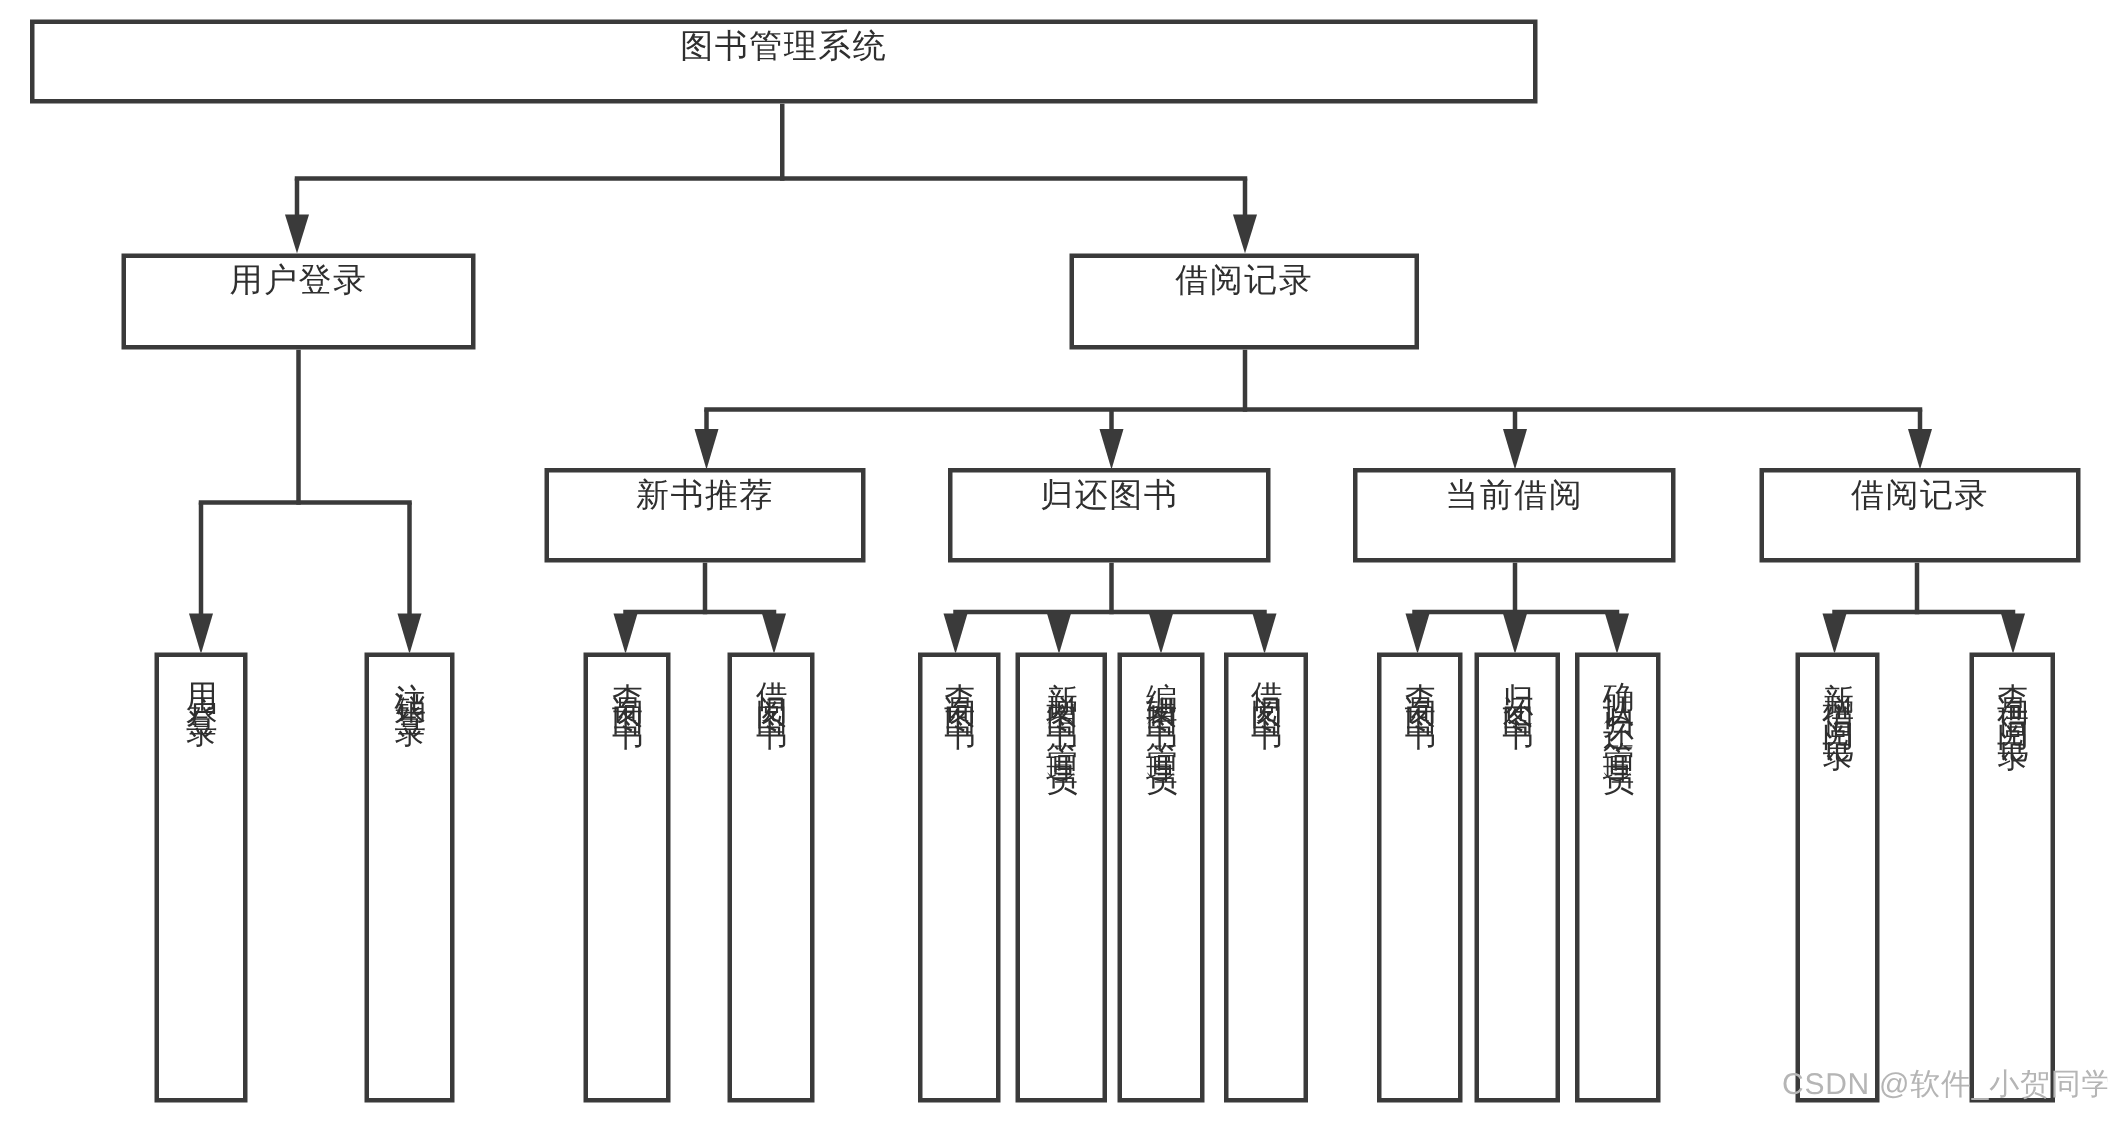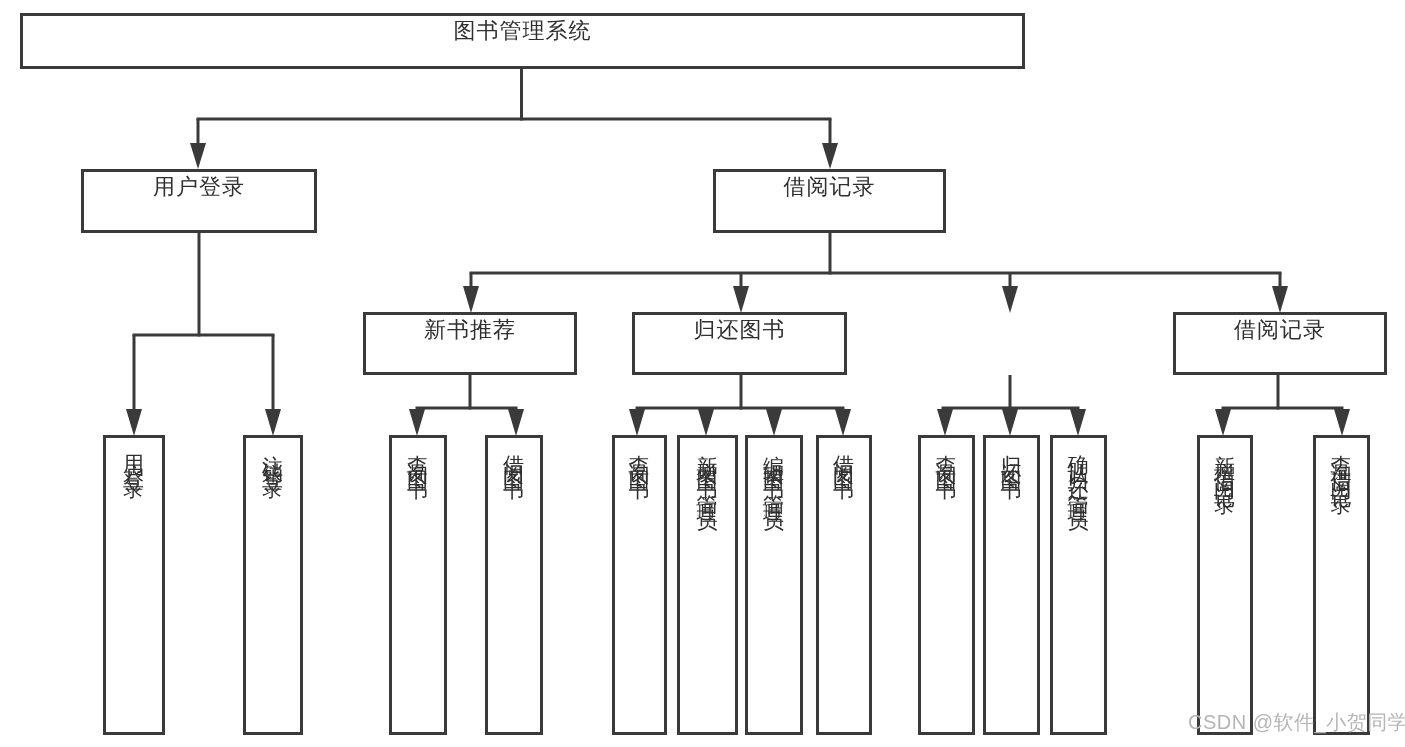--- a/index.html
+++ b/index.html
@@ -128,20 +128,23 @@
   <div class="box" style="left:713px;top:169px;width:233px;height:64px">
     <span class="lbl">借阅记录</span>
   </div>
 
   <div class="box" style="left:363px;top:312px;width:214px;height:63px">
     <span class="lbl">新书推荐</span>
   </div>
   <div class="box" style="left:632px;top:312px;width:215px;height:63px">
     <span class="lbl">归还图书</span>
   </div>
+  <div class="box" style="left:902px;top:312px;width:215px;height:63px">
+    <span class="lbl">当前借阅</span>
+  </div>
   <div class="box" style="left:1173px;top:312px;width:214px;height:63px">
     <span class="lbl">借阅记录</span>
   </div>
 
   <div class="box tall" style="left:103px;top:435px;width:62px;height:300px">
     <span class="lbl">用户登录</span>
   </div>
   <div class="box tall" style="left:243px;top:435px;width:60px;height:300px">
     <span class="lbl">注销登录</span>
   </div>

